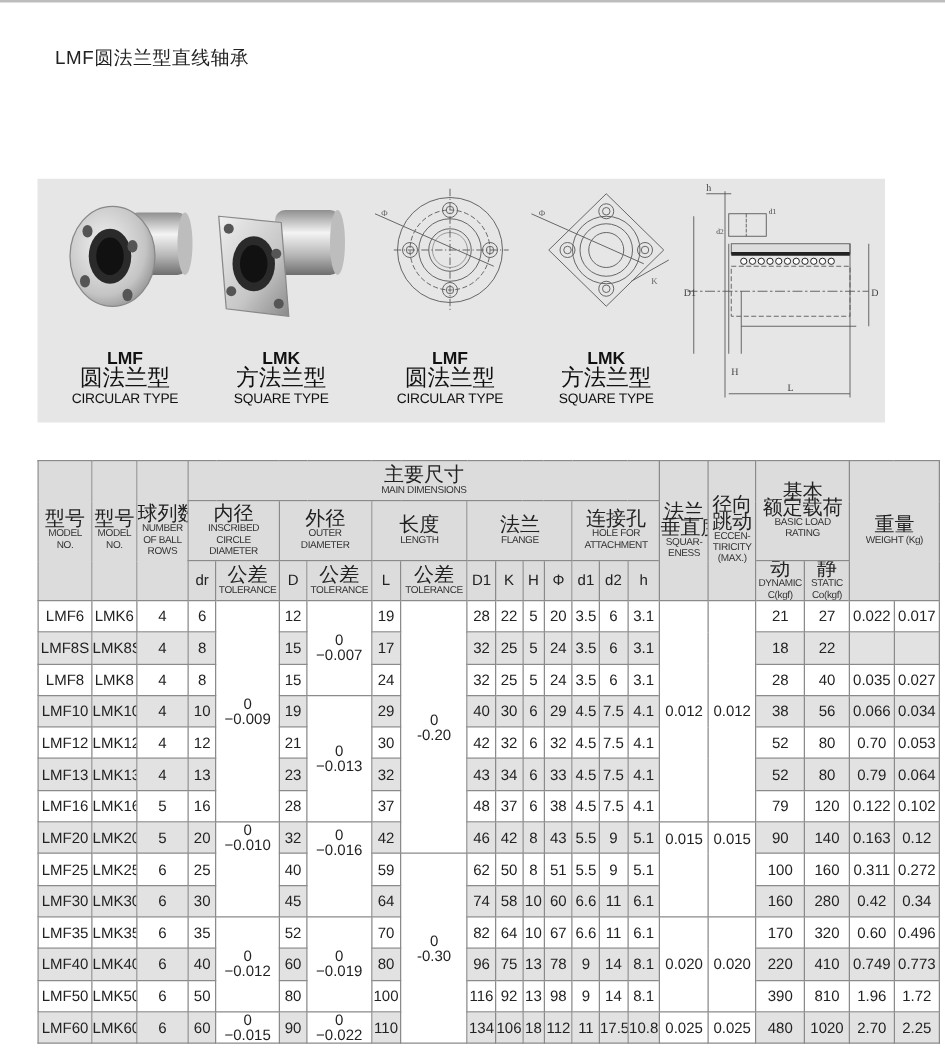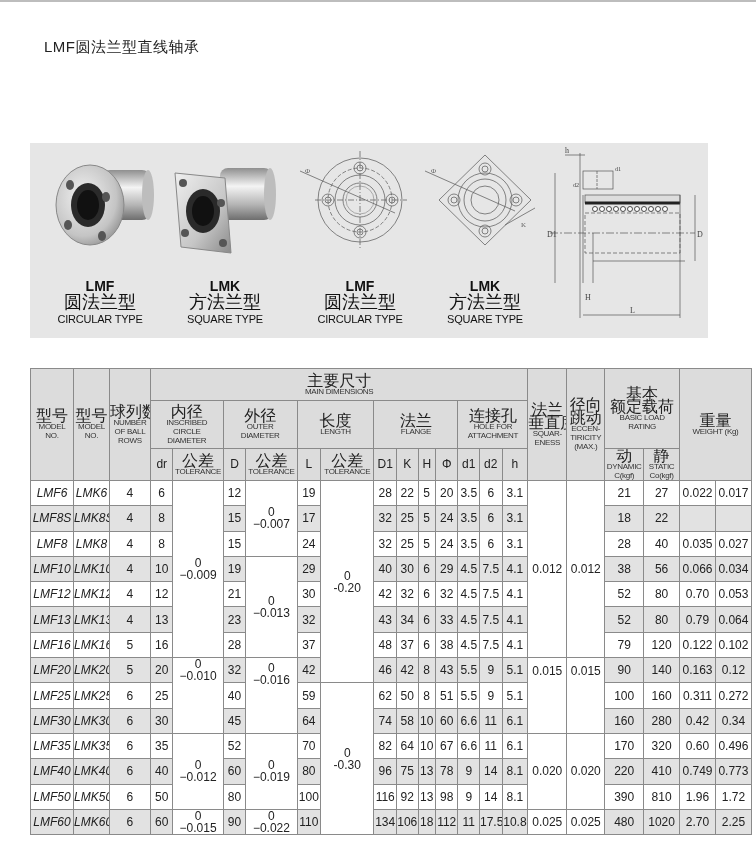--- a/index.html
+++ b/index.html
@@ -17,21 +17,21 @@
   table.spec{position:absolute;left:30px;top:368px;border-collapse:collapse;table-layout:fixed;width:722px;font-size:12px;color:#222;}
   table.spec td,table.spec th{border:1px solid #8a8a8a;padding:0;text-align:center;vertical-align:middle;overflow:hidden;white-space:nowrap;}
   table.spec th{background:#dcdcdc;font-weight:normal;line-height:11px;}
   th .zh{font-size:16px;color:#222;display:block;line-height:13px;}
   th .en{font-size:8px;color:#333;display:block;line-height:9px;letter-spacing:-0.3px;}
   tr.data td{height:24.3px;}
   tr.data.g td.sh{background:#e2e2e2;}
   td.tol{background:#fff !important;line-height:12px;font-size:12px;}
   td.tol span{display:block;}
   td.wide{background:#fff !important;margin-top:43px;}
-  td.left{text-align:left;padding-left:4px;font-style:italic;}
+  td.left{text-align:left;padding-left:4px;}
   td.right{text-align:right;padding-right:2px;}
 </style>
 </head>
 <body>
 
 <div class="topline"></div>
 
 <div class="titles">
   <div class="zh">LMF圆法兰型直线轴承</div>
 </div>

